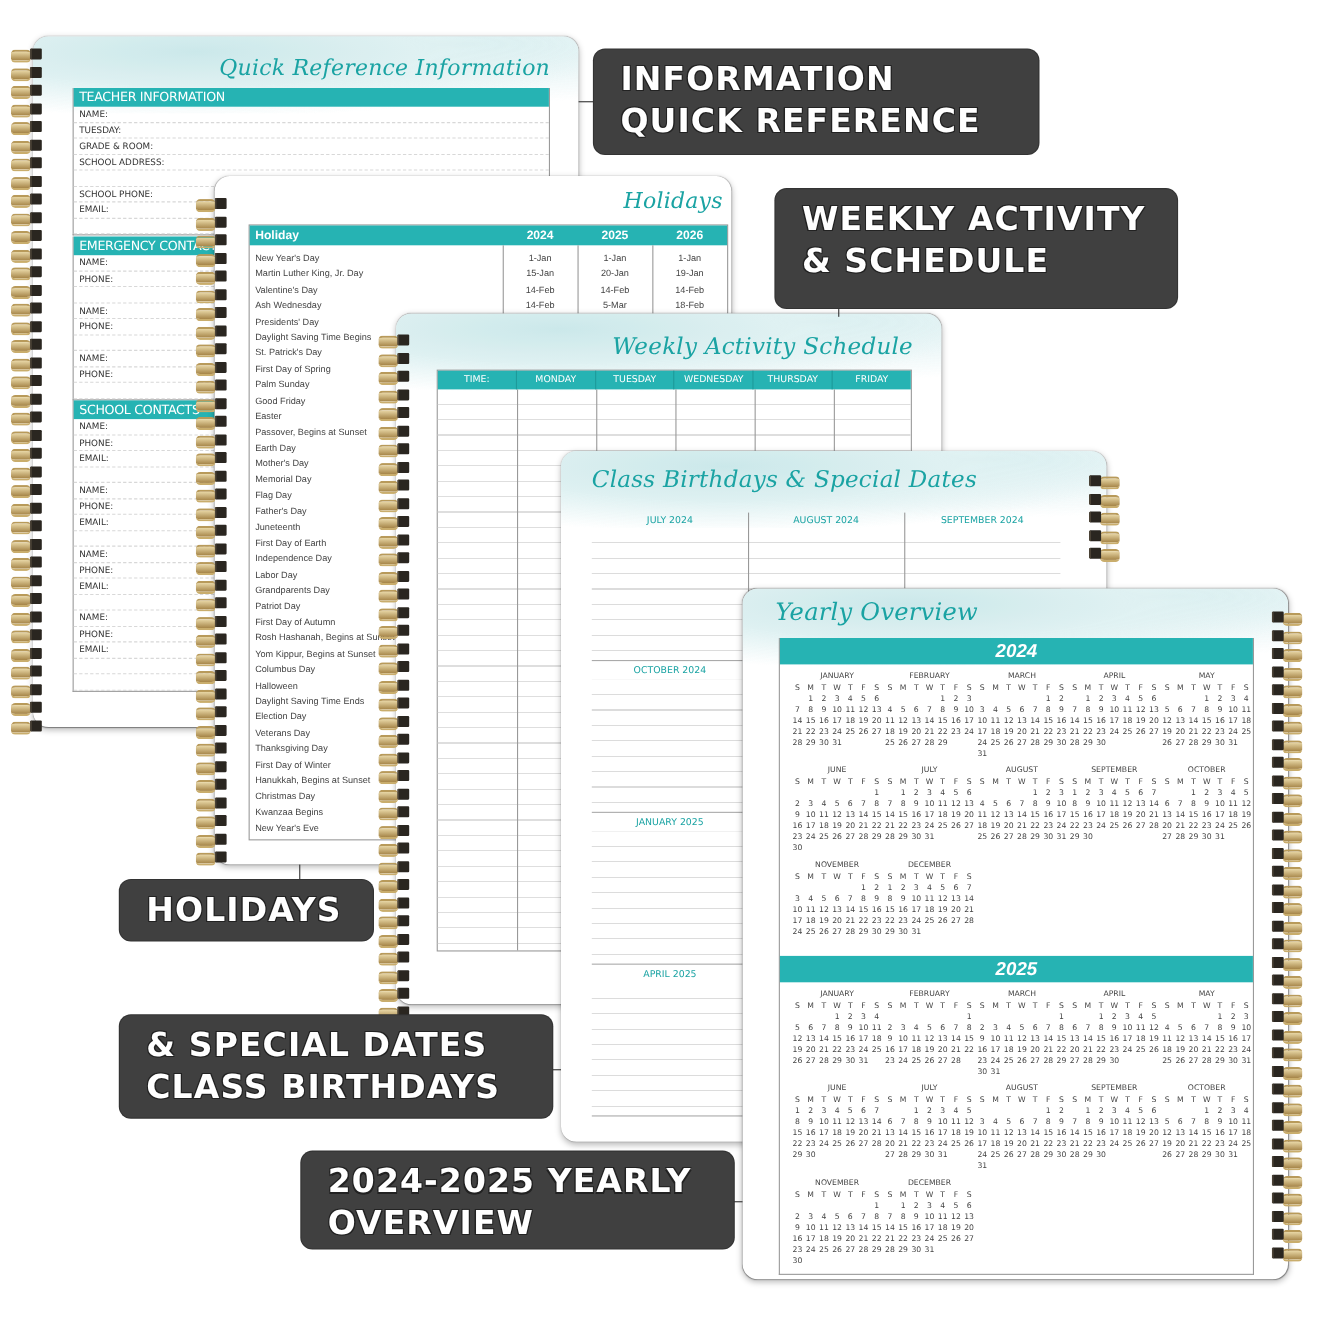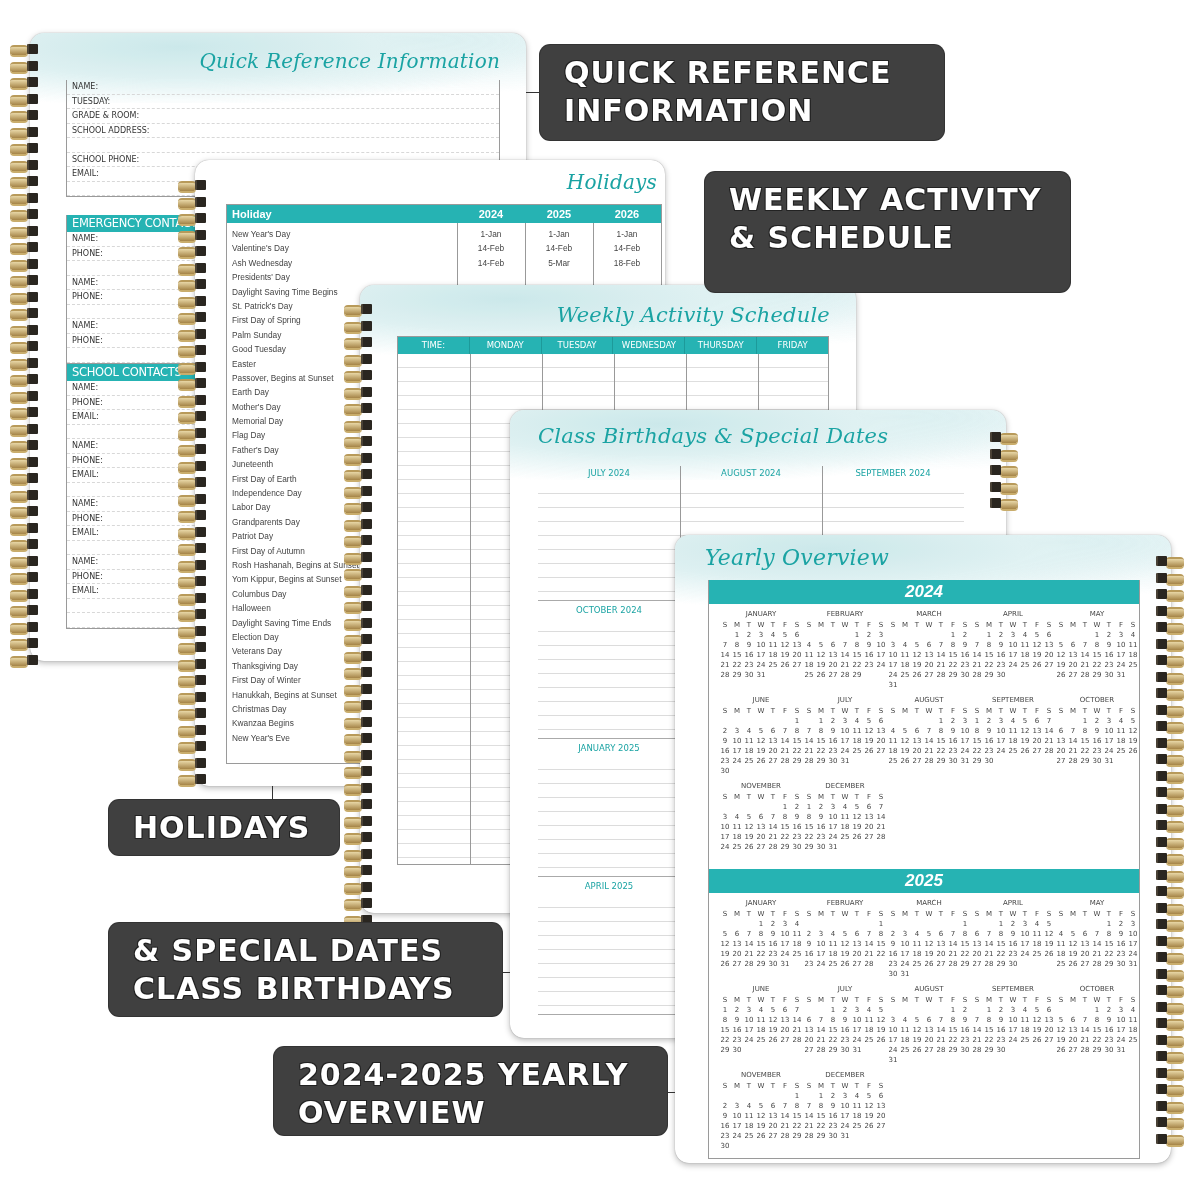--- a/index.html
+++ b/index.html
@@ -107,20 +107,21 @@
   .label span { display: block; white-space: nowrap; }
   .connector { position: absolute; background: #333; }
 </style>
 </head>
 <body>
 
 <div class="page" id="p1">
   <div class="wash"></div>
   <div class="script-title">Quick Reference Information</div>
   <div class="box" id="qr-teacher" style="top:47px;">
+    <div class="sec-head teal-bar">TEACHER INFORMATION</div>
     <div class="fields">
         <div class="field">NAME:</div>
         <div class="field">TUESDAY:</div>
         <div class="field">GRADE &amp; ROOM:</div>
         <div class="field">SCHOOL ADDRESS:</div>
         <div class="field blank">.</div>
         <div class="field">SCHOOL PHONE:</div>
         <div class="field">EMAIL:</div>
         <div class="field blank">.</div>
       </div>
@@ -216,20 +217,26 @@
       <div class="vline" style="left:230px;"></div>
       <div class="vline" style="left:298px;"></div>
       <div class="vline" style="left:366px;"></div>
     <div class="hol-row">
           <div class="name">New Year's Day</div>
           <div class="c">1-Jan</div>
           <div class="c">1-Jan</div>
           <div class="c">1-Jan</div>
         </div>
         <div class="hol-row">
+          <div class="name">Martin Luther King, Jr. Day</div>
+          <div class="c">15-Jan</div>
+          <div class="c">20-Jan</div>
+          <div class="c">19-Jan</div>
+        </div>
+        <div class="hol-row">
           <div class="name">Valentine's Day</div>
           <div class="c">14-Feb</div>
           <div class="c">14-Feb</div>
           <div class="c">14-Feb</div>
         </div>
         <div class="hol-row">
           <div class="name">Ash Wednesday</div>
           <div class="c">14-Feb</div>
           <div class="c">5-Mar</div>
           <div class="c">18-Feb</div>
@@ -258,21 +265,21 @@
           <div class="c"></div>
           <div class="c"></div>
         </div>
         <div class="hol-row">
           <div class="name">Palm Sunday</div>
           <div class="c"></div>
           <div class="c"></div>
           <div class="c"></div>
         </div>
         <div class="hol-row">
-          <div class="name">Good Tuesday</div>
+          <div class="name">Good Friday</div>
           <div class="c"></div>
           <div class="c"></div>
           <div class="c"></div>
         </div>
         <div class="hol-row">
           <div class="name">Easter</div>
           <div class="c"></div>
           <div class="c"></div>
           <div class="c"></div>
         </div>
@@ -1706,26 +1713,26 @@
     <div class="coil" style="top: 495px;"></div>
     <div class="coil" style="top: 511.5px;"></div>
     <div class="coil" style="top: 528px;"></div>
     <div class="coil" style="top: 544.5px;"></div>
     <div class="coil" style="top: 561px;"></div>
     <div class="coil" style="top: 577.5px;"></div>
   </div>
 
 <div class="connector" style="left:526px; top:92px; width:14px; height:1px;"></div>
 <div class="label" id="lbl-qr" style="left:540px; top:45px; width:404px; height:95px;">
+    <span>INFORMATION</span>
     <span>QUICK REFERENCE</span>
-    <span>INFORMATION</span>
   </div>
 
 <div class="connector" style="left:762px; top:268px; width:1px; height:20px;"></div>
-<div class="label" id="lbl-weekly" style="left:705px; top:172px; width:365px; height:120px;">
+<div class="label" id="lbl-weekly" style="left:705px; top:172px; width:365px; height:108px;">
     <span>WEEKLY ACTIVITY</span>
     <span>&amp; SCHEDULE</span>
   </div>
 
 <div class="connector" style="left:272px; top:786px; width:1px; height:14px;"></div>
 <div class="label" id="lbl-holidays" style="left:109px; top:800px; width:230px; height:55px;">
     <span>HOLIDAYS</span>
   </div>
 
 <div class="connector" style="left:500px; top:972px; width:10px; height:1px;"></div>

